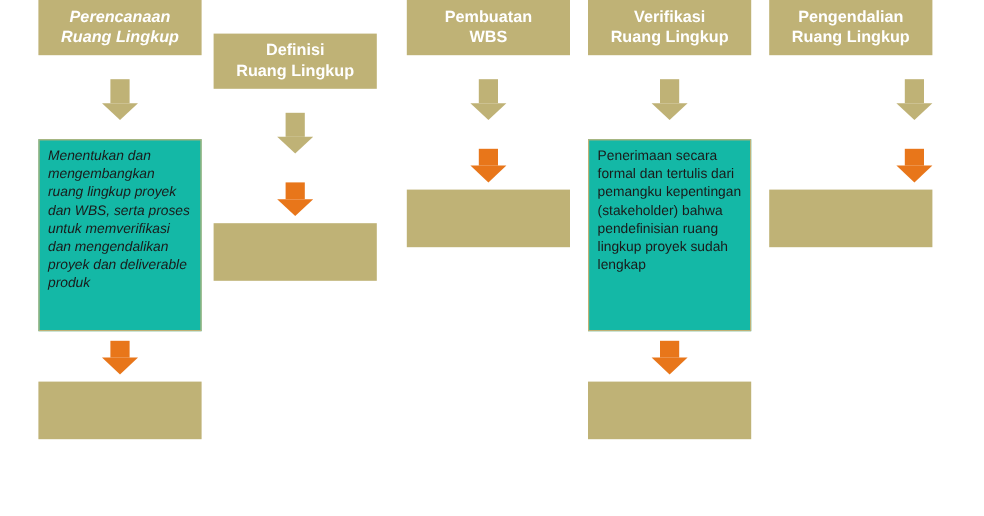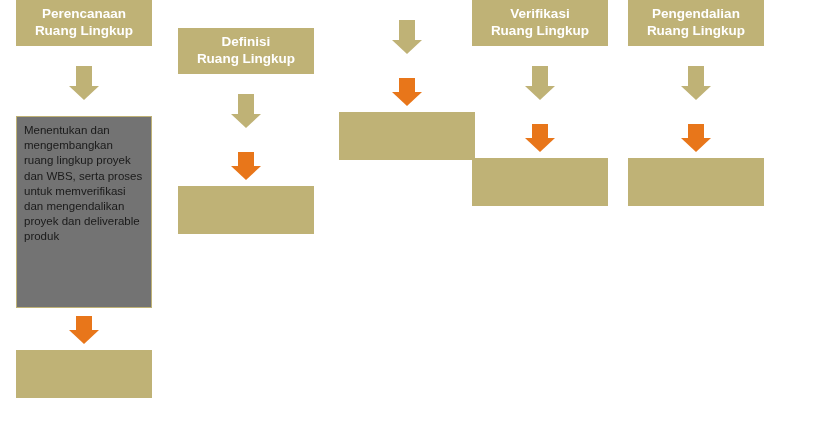--- a/index.html
+++ b/index.html
@@ -60,22 +60,22 @@
   .arrow-olive .shaft { background: #bfb276; height: 20px; }
   .arrow-olive .head { border-top: 14px solid #bfb276; }
   .arrow-orange .shaft { background: #e8761a; height: 14px; }
   .arrow-orange .head { border-top: 14px solid #e8761a; }
 
   .gap-a { height: 16px; }
 
   
   .text-box {
     width: 136px;
-    height: 192px;
-    background: #737373;
+    height: 160px;
+    background: #14b8a6;
     border: 1px solid #bfb276;
     color: #1a1a1a;
     font-size: 11.5px;
     line-height: 1.32;
     padding: 6px 7px 4px 7px;
     text-align: left;
     overflow: hidden;
     word-break: break-word;
   }
 
@@ -84,21 +84,21 @@
     width: 136px;
     height: 48px;
     background: #bfb276;
   }
 </style>
 </head>
 <body>
 
 <div id="diagram">
 
-  <div class="column" style="left:16px;">
+  <div class="column" style="left:32px;font-style:italic;">
     <div class="header-box">
       <span class="line">Perencanaan</span>
       <span class="line">Ruang Lingkup</span>
     </div>
     <div class="arrow arrow-olive" style="margin-top:20px;">
       <div class="shaft"></div>
       <div class="head"></div>
     </div>
     <div class="gap-a"></div>
     <div class="text-box">Menentukan dan mengembangkan ruang lingkup proyek dan WBS, serta proses untuk memverifikasi dan mengendalikan proyek dan deliverable produk</div>
@@ -120,50 +120,55 @@
     </div>
     <div class="gap-a"></div>
     <div class="arrow arrow-orange" style="margin-top:8px;">
       <div class="shaft"></div>
       <div class="head"></div>
     </div>
     <div class="bottom-box" style="margin-top:6px;"></div>
   </div>
 
   <div class="column" style="left:339px;">
-    <div class="arrow arrow-olive" style="margin-top:20px;">
-      <div class="shaft"></div>
-      <div class="head"></div>
-    </div>
-    <div class="gap-a"></div>
-    <div class="arrow arrow-orange" style="margin-top:8px;">
-      <div class="shaft"></div>
-      <div class="head"></div>
-    </div>
-    <div class="bottom-box" style="margin-top:6px;"></div>
-  </div>
-
-  <div class="column" style="left:472px;">
     <div class="header-box">
-      <span class="line">Verifikasi</span>
-      <span class="line">Ruang Lingkup</span>
+      <span class="line">Pembuatan</span>
+      <span class="line">WBS</span>
     </div>
     <div class="arrow arrow-olive" style="margin-top:20px;">
       <div class="shaft"></div>
       <div class="head"></div>
     </div>
     <div class="gap-a"></div>
     <div class="arrow arrow-orange" style="margin-top:8px;">
       <div class="shaft"></div>
       <div class="head"></div>
     </div>
     <div class="bottom-box" style="margin-top:6px;"></div>
   </div>
 
-  <div class="column" style="left:628px;">
+  <div class="column" style="left:490px;">
+    <div class="header-box">
+      <span class="line">Verifikasi</span>
+      <span class="line">Ruang Lingkup</span>
+    </div>
+    <div class="arrow arrow-olive" style="margin-top:20px;">
+      <div class="shaft"></div>
+      <div class="head"></div>
+    </div>
+    <div class="gap-a"></div>
+    <div class="text-box">Penerimaan secara formal dan tertulis dari pemangku kepentingan (stakeholder) bahwa pendefinisian ruang lingkup proyek sudah lengkap</div>
+    <div class="arrow arrow-orange" style="margin-top:8px;">
+      <div class="shaft"></div>
+      <div class="head"></div>
+    </div>
+    <div class="bottom-box" style="margin-top:6px;"></div>
+  </div>
+
+  <div class="column" style="left:641px;align-items:flex-end;">
     <div class="header-box">
       <span class="line">Pengendalian</span>
       <span class="line">Ruang Lingkup</span>
     </div>
     <div class="arrow arrow-olive" style="margin-top:20px;">
       <div class="shaft"></div>
       <div class="head"></div>
     </div>
     <div class="gap-a"></div>
     <div class="arrow arrow-orange" style="margin-top:8px;">

